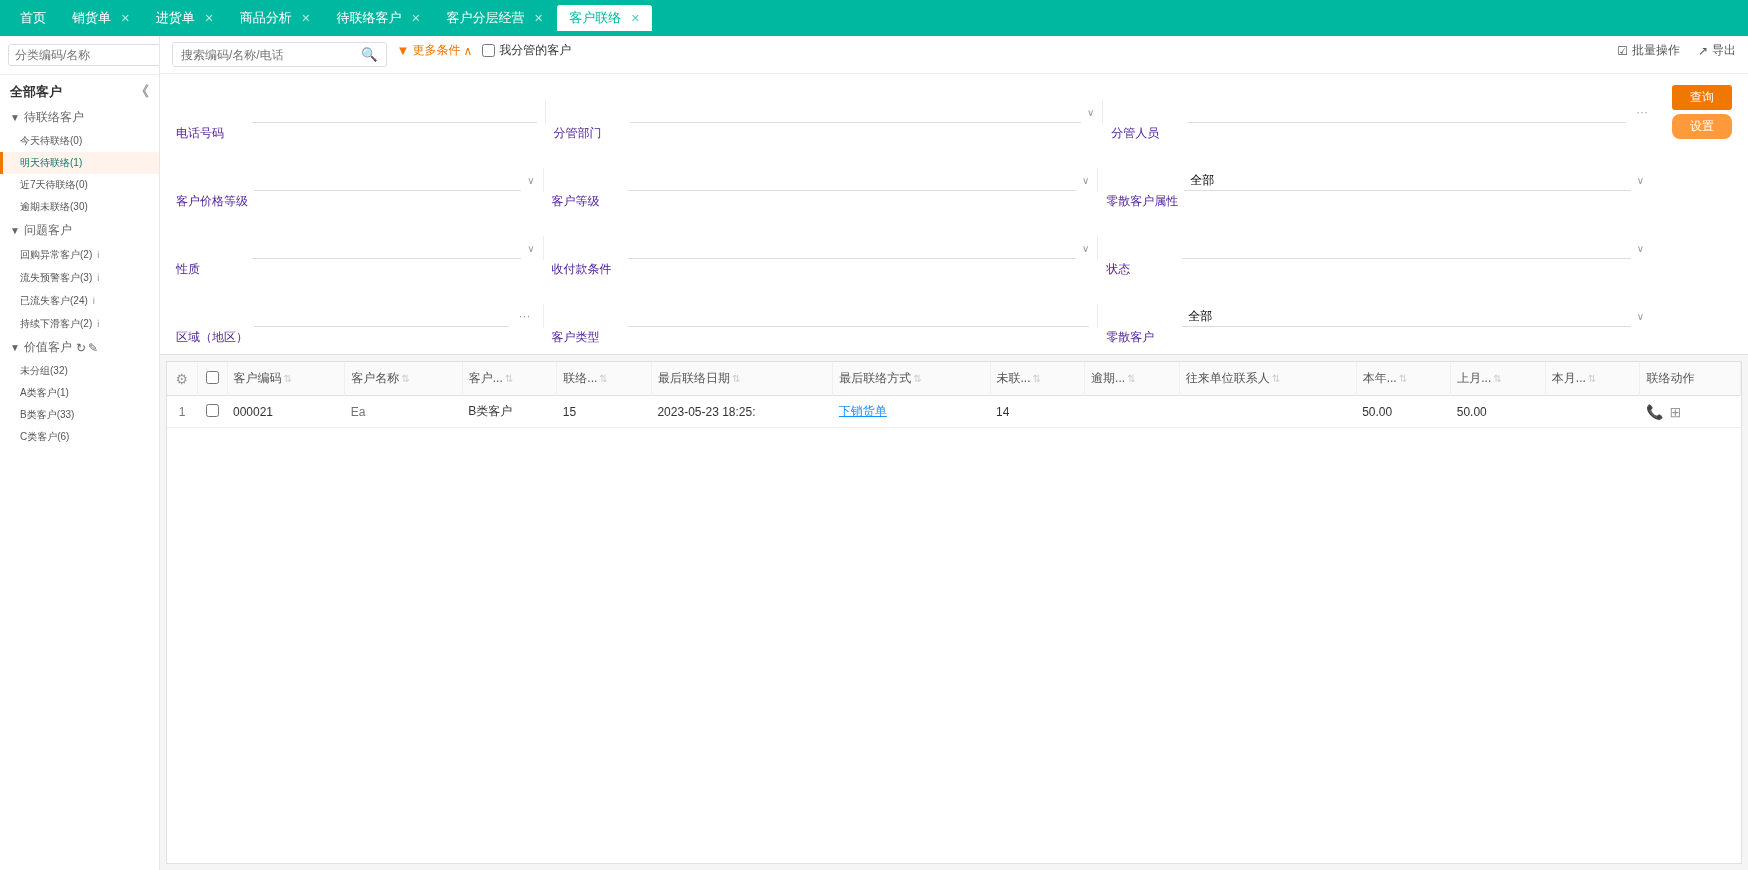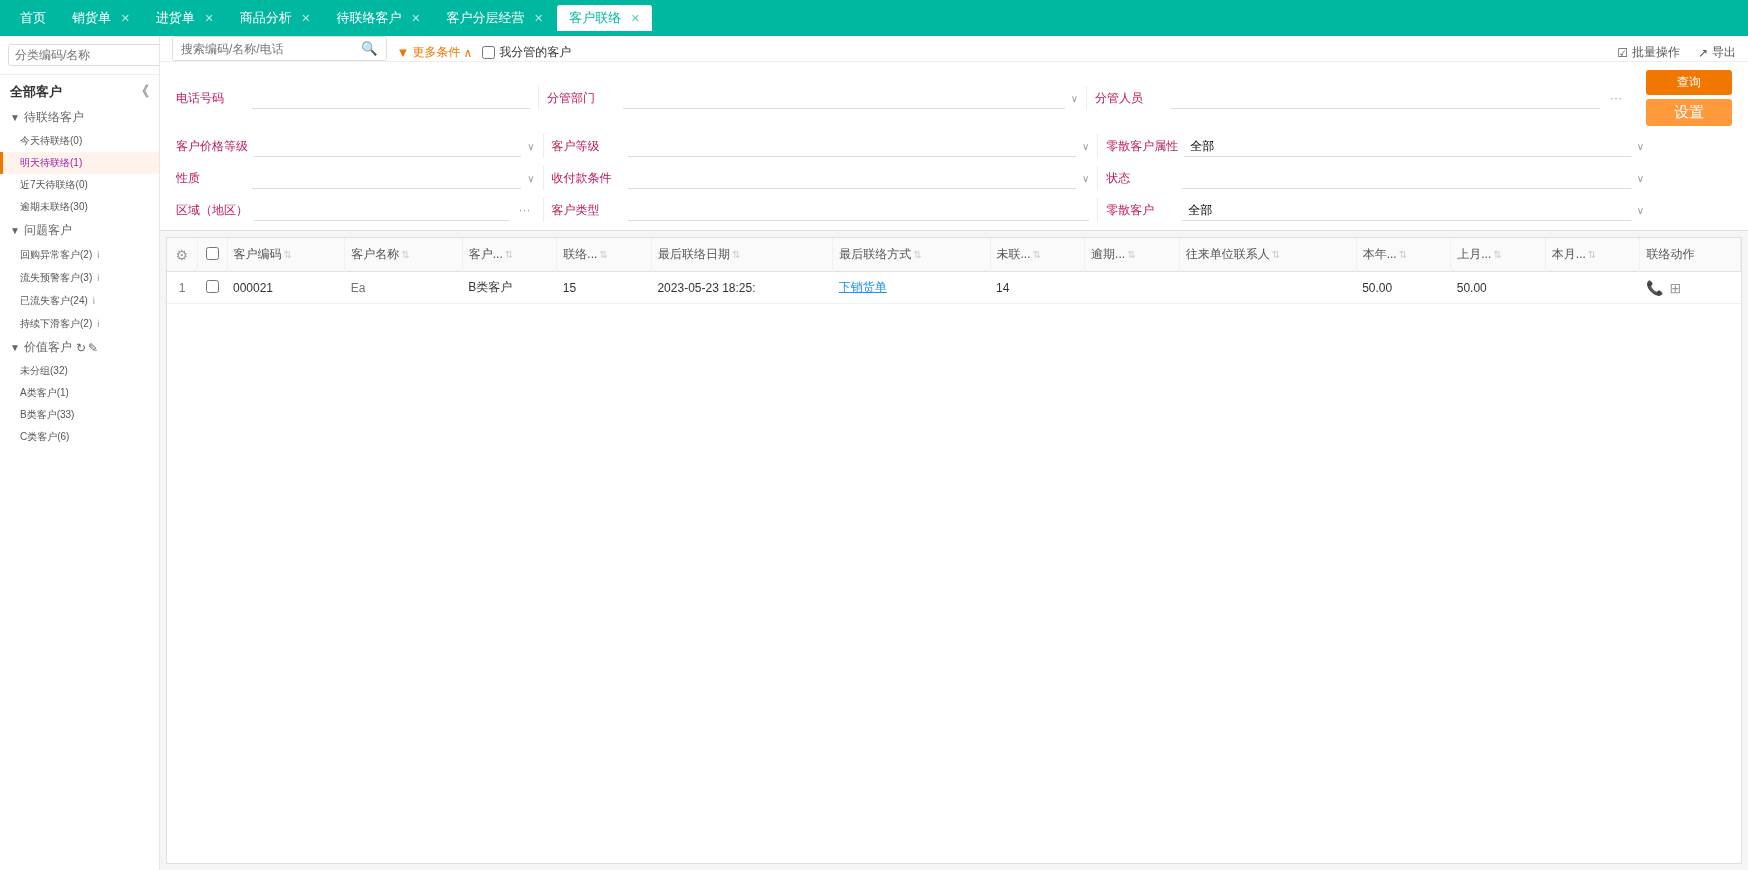--- a/index.html
+++ b/index.html
@@ -71,38 +71,38 @@
       cursor: pointer;
     }
     .sidebar-group-label .arrow { margin-right: 4px; font-size: 10px; }
     .sidebar-item {
       padding: 4px 10px 4px 20px;
       font-size: 10px;
       color: #555;
       cursor: pointer;
       white-space: nowrap;
     }
-    .sidebar-item.active { background: #fff3eb; color: #a21caf; border-left: 3px solid #f07800; padding-left: 17px; }
+    .sidebar-item.active { background: #fff3eb; color: #0f766e; border-left: 3px solid #f07800; padding-left: 17px; }
 
     
     .content {
       flex: 1;
       display: flex;
       flex-direction: column;
       overflow: hidden;
       background: #f5f5f5;
     }
 
     
     .filter-bar {
       background: #fff;
-      padding: 0 12px;
+      padding: 6px 12px;
       border-bottom: 1px solid #eee;
       display: flex;
-      align-items: flex-end;
+      align-items: flex-start;
       gap: 10px;
     }
     .filter-search-wrap {
       display: flex;
       align-items: center;
       border: 1px solid #ddd;
       border-radius: 3px;
       overflow: hidden;
     }
     .filter-search-wrap input {
@@ -162,24 +162,25 @@
       margin-bottom: 8px;
     }
     .filter-row:last-child { margin-bottom: 0; }
     .filter-cell {
       display: flex;
       align-items: center;
       gap: 6px;
       flex: 1;
     }
     .filter-label {
-      color: #be185d;
+      color: #4c1d95;
       font-size: 12px;
       white-space: nowrap;
       min-width: 70px;
+      margin-top: 43px;
     }
     .filter-input {
       flex: 1;
       border: none;
       border-bottom: 1px solid #ddd;
       padding: 3px 6px;
       font-size: 12px;
       outline: none;
       background: transparent;
     }
@@ -208,24 +209,24 @@
       border: none;
       border-radius: 3px;
       padding: 4px 16px;
       cursor: pointer;
       font-size: 12px;
     }
     .btn-settings {
       background: #ff9a3c;
       color: #fff;
       border: none;
-      border-radius: 3px;
-      padding: 4px 28px;
-      cursor: pointer;
-      font-size: 15px;
+      border-radius: 8px;
+      padding: 4px 18px;
+      cursor: pointer;
+      font-size: 12px;
     }
     .ellipsis-btn {
       color: #999;
       cursor: pointer;
       font-size: 12px;
       padding: 0 4px;
     }
 
     
     .table-wrap {

